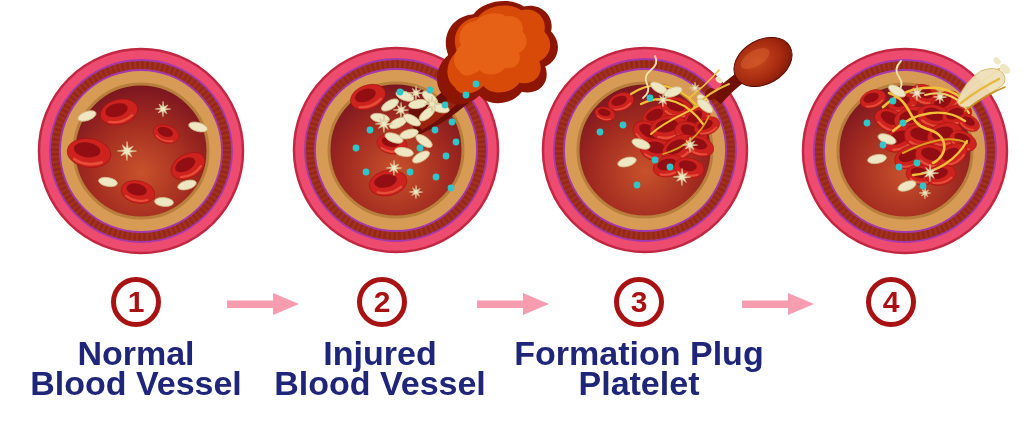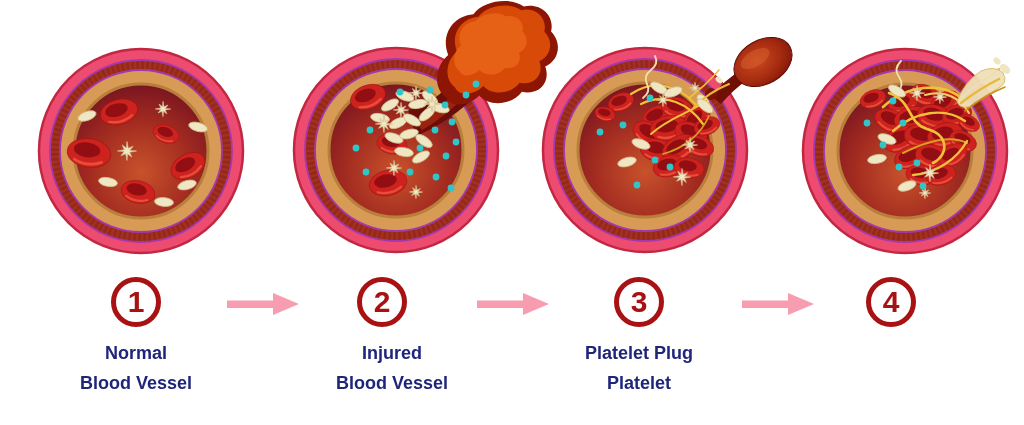--- a/index.html
+++ b/index.html
@@ -9,21 +9,21 @@
   .caption-layer{position:absolute;inset:0;}
   .badge{
     position:absolute;top:277px;width:50px;height:50px;box-sizing:border-box;
     border:5px solid var(--step-number-red,#a81212);border-radius:50%;background:#fff;
     display:flex;align-items:center;justify-content:center;
     font-weight:bold;font-size:30px;color:var(--step-number-red,#a81212);
     transform:translateX(-50%);
   }
   .stage-label{
     position:absolute;top:338px;width:260px;transform:translateX(-50%);
-    text-align:center;font-weight:bold;font-size:18px;line-height:30px;
+    text-align:center;font-weight:bold;font-size:34px;line-height:30px;
     color:var(--label-navy,#1f2579);
   }
   .stage-label span{display:block;}
   .arrow{position:absolute;top:292px;transform:translateX(-50%);}
   .arrow .arrow-shape{fill:var(--arrow-pink,#f89cb0);}
 </style>
 </head>
 <body>
 
 <div class="diagram">
@@ -408,25 +408,25 @@
     </svg>
     <svg class="arrow" style="left:778px" width="72" height="24" viewBox="0 0 72 24">
       <rect class="arrow-shape" x="0" y="8.5" width="49" height="7.5"></rect>
       <polygon class="arrow-shape" points="46,1 72,12 46,23"></polygon>
     </svg>
 
     <div class="stage-label" style="left:136px">
       <span>Normal</span>
       <span>Blood Vessel</span>
     </div>
-    <div class="stage-label" style="left:392px">
+    <div class="stage-label" style="left:380px">
       <span>Injured</span>
       <span>Blood Vessel</span>
     </div>
     <div class="stage-label" style="left:639px">
-      <span>Platelet Plug</span>
+      <span>Formation Plug</span>
       <span>Platelet</span>
     </div>
     <div class="stage-label" style="left:891px">
     </div>
 
   </div>
 </div>
 
 </body></html>

